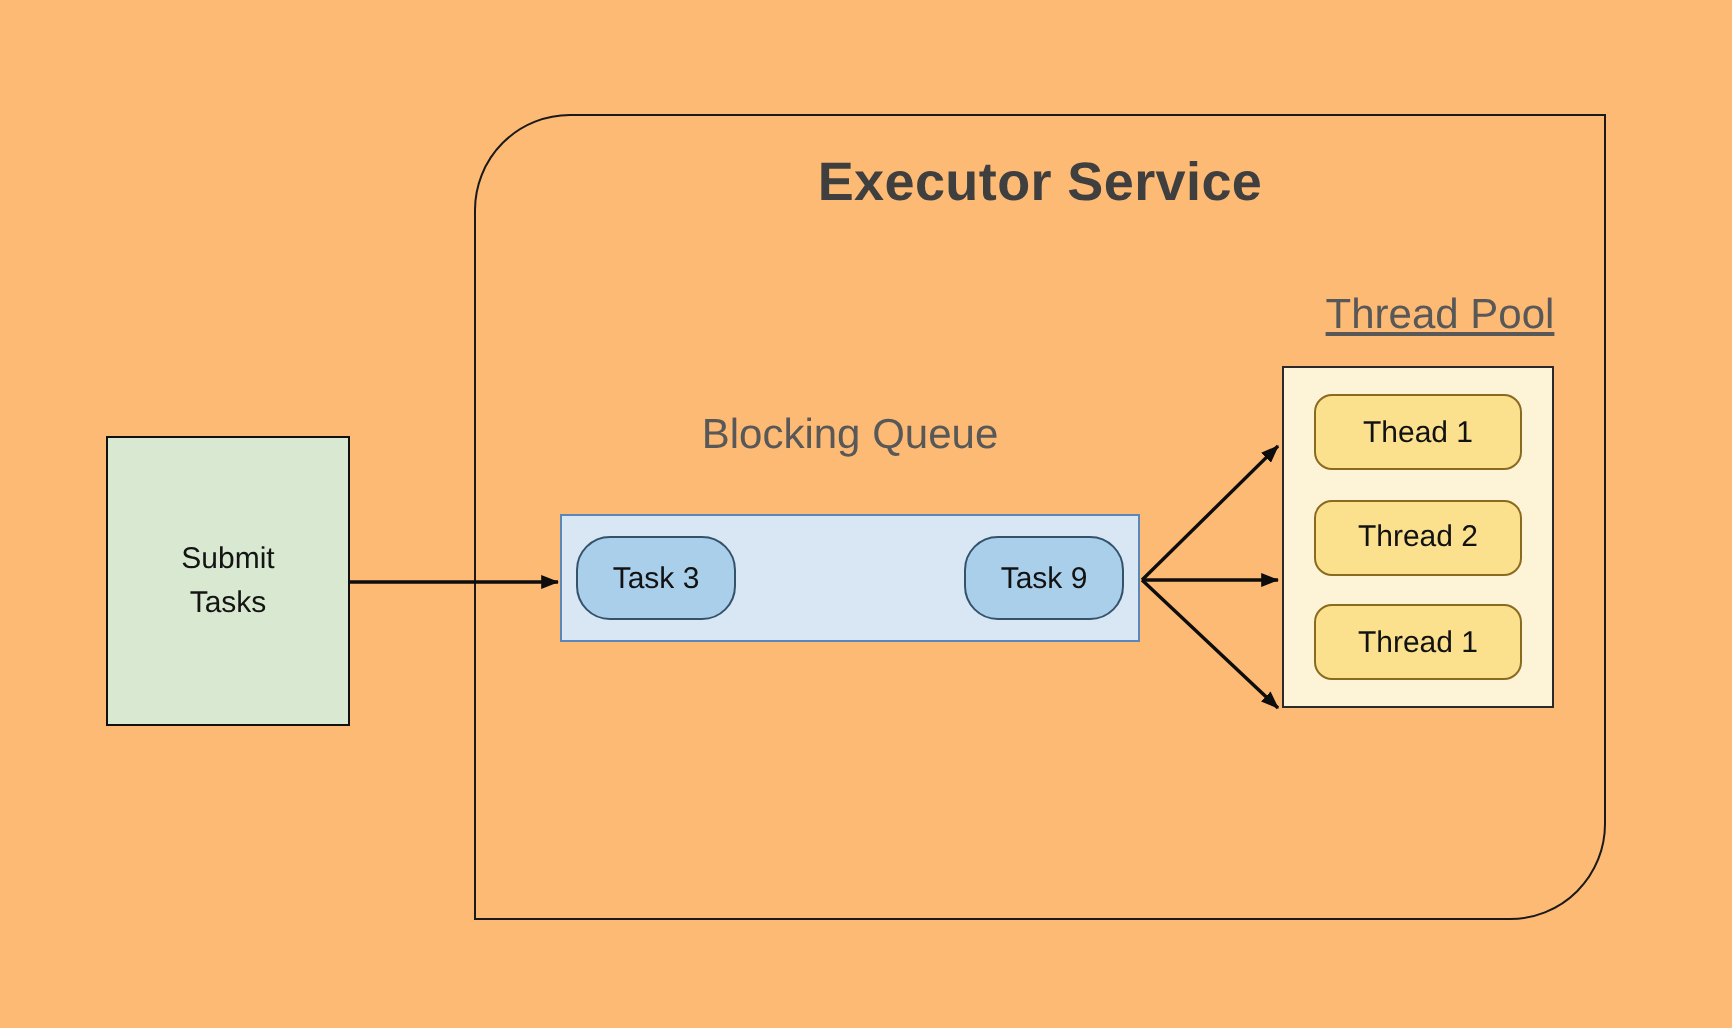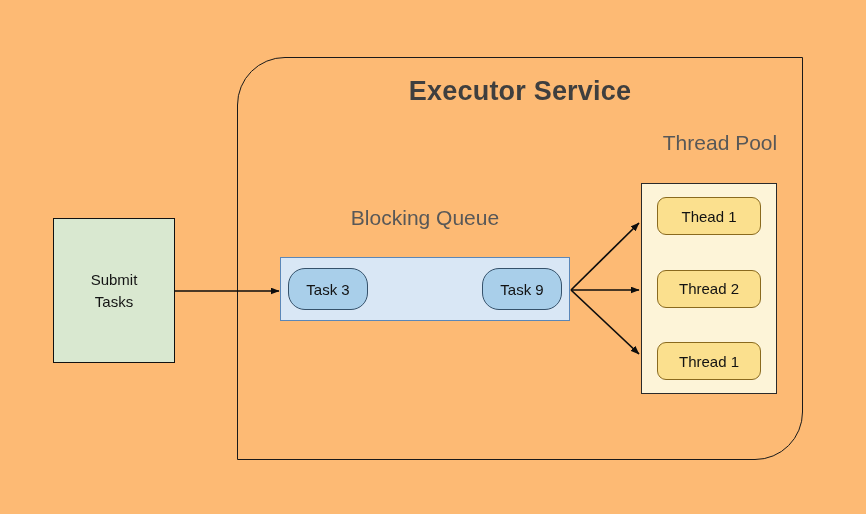--- a/index.html
+++ b/index.html
@@ -106,32 +106,33 @@
     align-items: center;
     justify-content: center;
     font-size: 15px;
     color: #121212;
   }
 
   
   #thread-pool-title {
     position: absolute;
     left: 620px;
-    top: 131px;
+    top: 146px;
     width: 200px;
     text-align: center;
     font-size: 21px;
     color: #585858;
+    text-decoration: underline;
   }
   #thread-pool-box {
     position: absolute;
     left: 641px;
     top: 183px;
     width: 136px;
-    height: 211px;
+    height: 171px;
     background: #fdf4d8;
     border: 1.5px solid #2a2a2a;
     box-sizing: border-box;
     display: flex;
     flex-direction: column;
     align-items: center;
     justify-content: space-between;
     padding: 13px 11px;
   }
   .thread-box {

